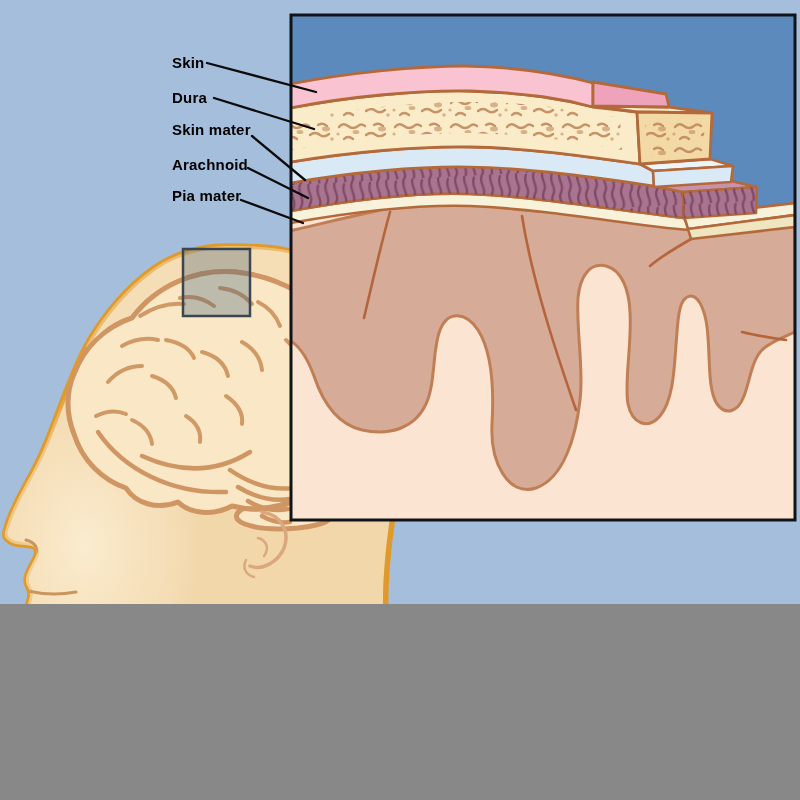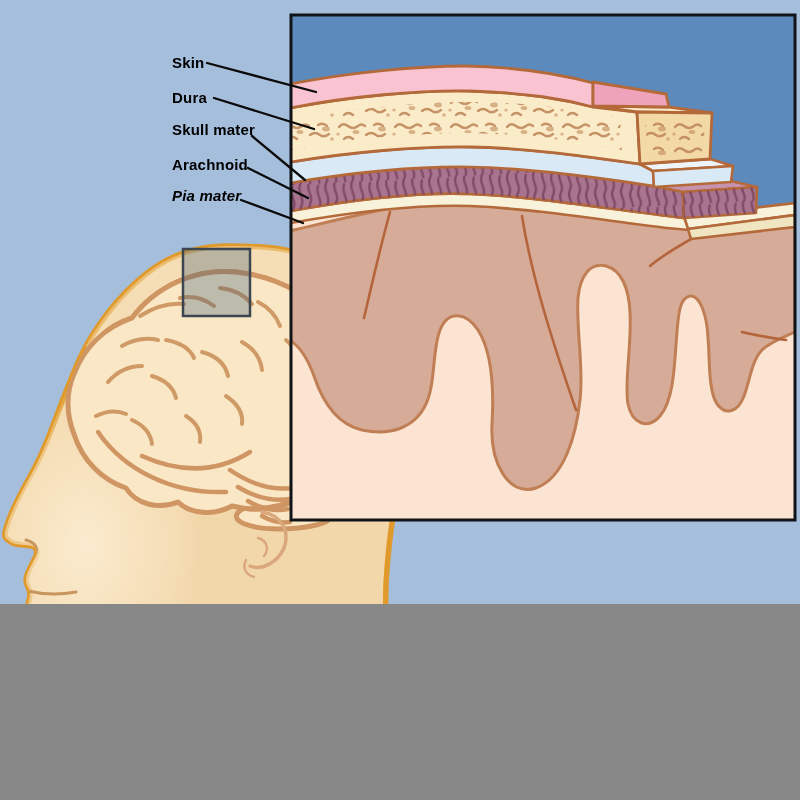--- a/index.html
+++ b/index.html
@@ -224,17 +224,17 @@
       <line x1="207" y1="63" x2="316" y2="92" stroke="#0B0B0B"></line>
       <line x1="214" y1="98" x2="314" y2="129" stroke="#0B0B0B"></line>
       <line x1="252" y1="136" x2="305" y2="180" stroke="#0B0B0B"></line>
       <line x1="248" y1="168" x2="308" y2="198" stroke="#0B0B0B"></line>
       <line x1="241" y1="200" x2="303" y2="223" stroke="#0B0B0B"></line>
     </g>
   </svg>
 
   <div class="label" style="left:172px;top:55px;">Skin</div>
   <div class="label" style="left:172px;top:90px;">Dura</div>
-  <div class="label" style="left:172px;top:122px;">Skull mater</div>
+  <div class="label" style="left:172px;top:122px;">Skin mater</div>
   <div class="label" style="left:172px;top:157px;text-align:right;">Arachnoid</div>
-  <div class="label" style="left:172px;top:188px;font-style:italic;">Pia mater</div>
+  <div class="label" style="left:172px;top:188px;">Pia mater</div>
 
 </div>
 
 </body></html>

